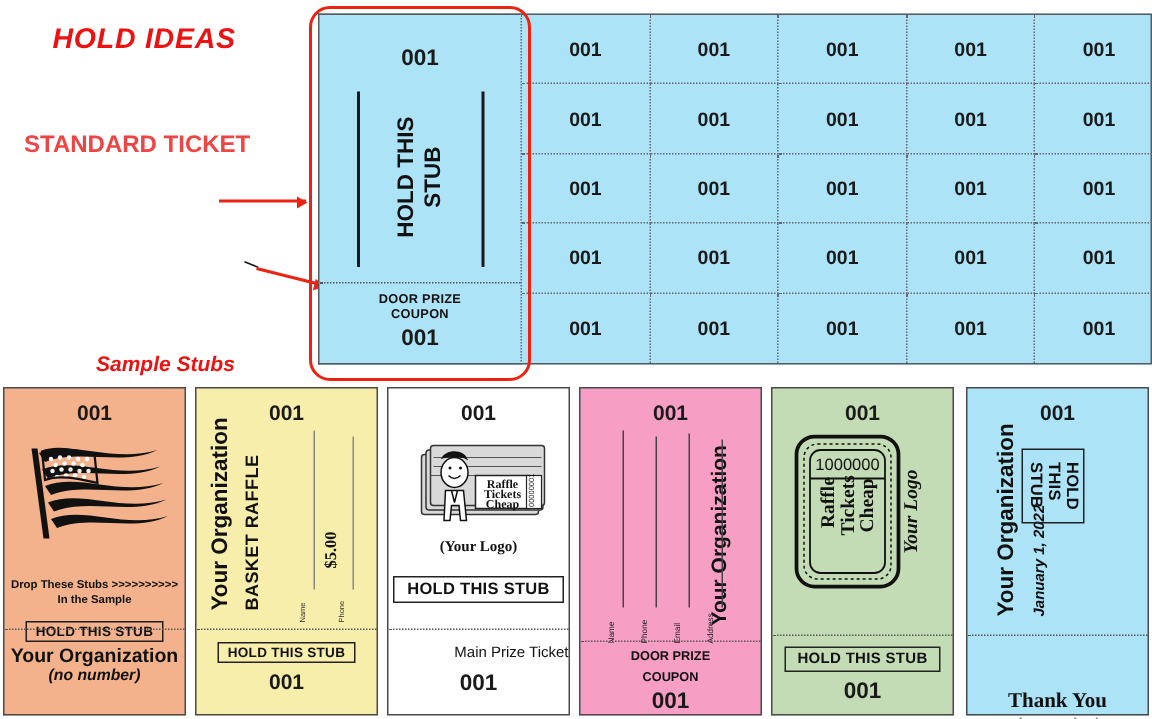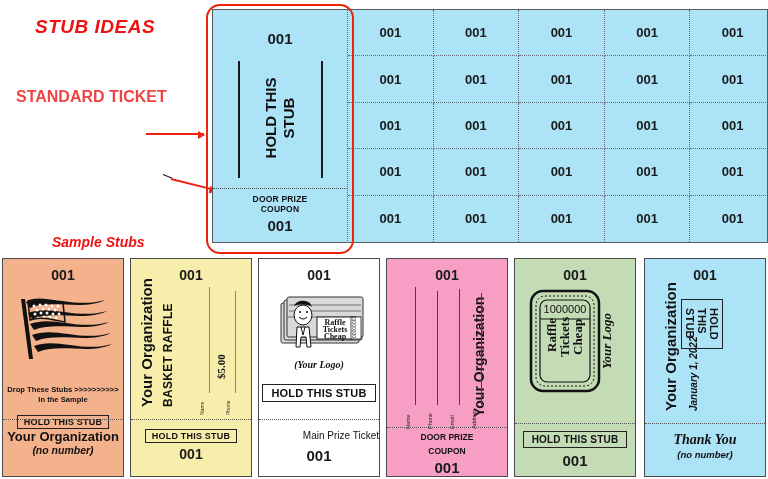--- a/index.html
+++ b/index.html
@@ -28,21 +28,21 @@
     position:absolute;left:44px;top:108px;
     font-size:13.5px;font-weight:bold;color:#111;
     text-align:center;line-height:16px;width:140px;
   }
   .perf-note{
     position:absolute;left:18px;top:172px;
     font-size:8.5px;font-style:italic;font-weight:bold;color:#111;
     white-space:nowrap;
   }
   .sample-stubs{
-    position:absolute;left:52px;top:234px;
+    position:absolute;left:64px;top:234px;
     font-size:14px;font-weight:bold;font-style:italic;color:#ee1111;
     white-space:nowrap;
   }
 
   
   .arrow{position:absolute;height:0;border-top:2px solid #ee2211;}
   .arrow:after{
     content:"";position:absolute;right:-1px;top:-4px;
     border-left:7px solid #ee2211;
     border-top:4.5px solid transparent;
@@ -151,21 +151,21 @@
   .s2n{left:74px;top:150px;}
   .s2p{left:100px;top:150px;}
   .s2hold{position:absolute;left:0;right:0;top:5px;text-align:center;}
   .s2bnum{position:absolute;left:0;right:0;top:26px;text-align:center;font-size:14px;font-weight:bold;color:#1a1a1a;}
 
   
   #stub3{left:258px;background:#ffffff;}
   #stub3 .bot{height:56px;}
   .logo3{position:absolute;left:16px;top:34px;width:92px;height:62px;}
   .yourlogo{position:absolute;left:0;right:0;top:100px;text-align:center;
-    font-size:10px;font-style:italic;font-weight:bold;color:#111;font-family:"Liberation Serif",serif;}
+    font-size:10px;font-weight:bold;color:#111;font-family:"Liberation Serif",serif;}
   .s3hold{position:absolute;left:0;right:0;top:124px;text-align:center;}
   .s3hold .hold-box{font-size:11px;padding:2px 8px;}
   .mainprize{font-size:10px;font-weight:normal;color:#111;text-align:right;padding-top:10px;}
   .s3bnum{text-align:center;font-size:15px;font-weight:bold;color:#1a1a1a;padding-top:6px;}
 
   
   #stub4{left:386px;background:#f79ec4;}
   #stub4 .bot{height:48px;}
   .s4org{left:100px;bottom:10px;font-size:14px;font-weight:bold;color:#111;}
   .s4l{position:absolute;width:0;border-left:1px solid #444;}
@@ -186,30 +186,30 @@
   
   #stub6{left:644px;background:#ade3f7;}
   #stub6 .bot{height:52px;}
   .s6org{left:34px;bottom:12px;font-size:15px;font-weight:bold;color:#111;}
   .s6date{left:54px;bottom:12px;font-size:10px;font-style:italic;font-weight:bold;color:#111;}
   .s6hold{
     position:absolute;left:78px;top:40px;
     transform-origin:left top;transform:rotate(90deg);
   }
   .s6hold .hold-box{font-size:11px;padding:2px 8px;}
-  .thankyou{text-align:center;font-size:14px;font-style:italic;font-weight:bold;color:#111;
-    font-family:"Liberation Serif",serif;padding-top:8px;}
+  .thankyou{text-align:center;font-size:14px;font-weight:bold;color:#111;
+    font-family:"Liberation Serif",serif;padding-top:8px;margin-top:28px;}
   .nonum{text-align:center;font-size:9.5px;font-style:italic;font-weight:bold;color:#111;padding-top:1px;}
 </style>
 </head>
 <body>
 
 <div id="page">
 
-  <div class="stub-ideas">STUB IDEAS</div>
+  <div class="stub-ideas">HOLD IDEAS</div>
   <div class="std-ticket">STANDARD TICKET</div>
   <div class="sample-stubs">Sample Stubs</div>
 
   <div class="arrow arrow1"></div>
   <div class="leader"></div>
   <div class="arrow arrow2"></div>
 
   <div id="sheet">
     <div class="sheet-row">
       <div class="sheet-cell first"></div>

